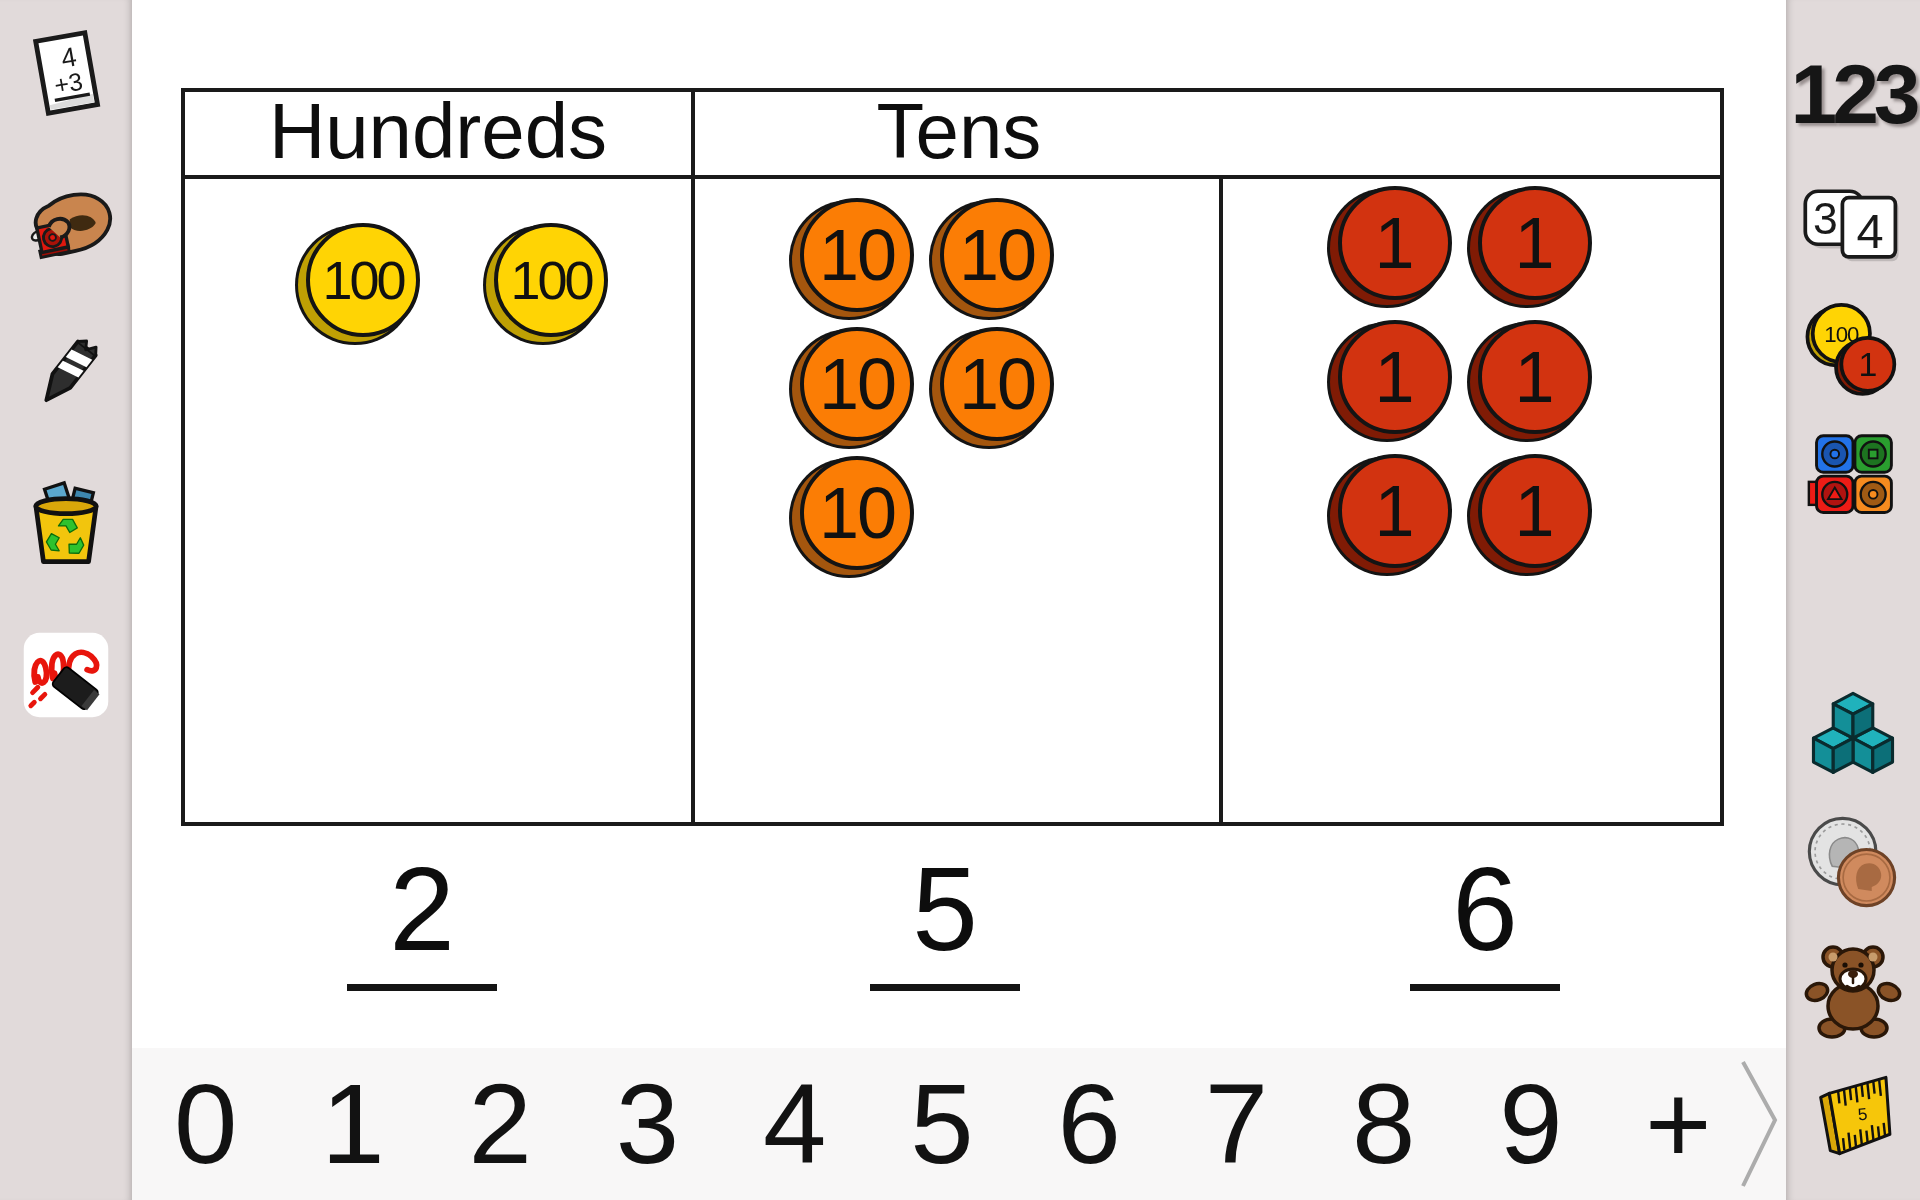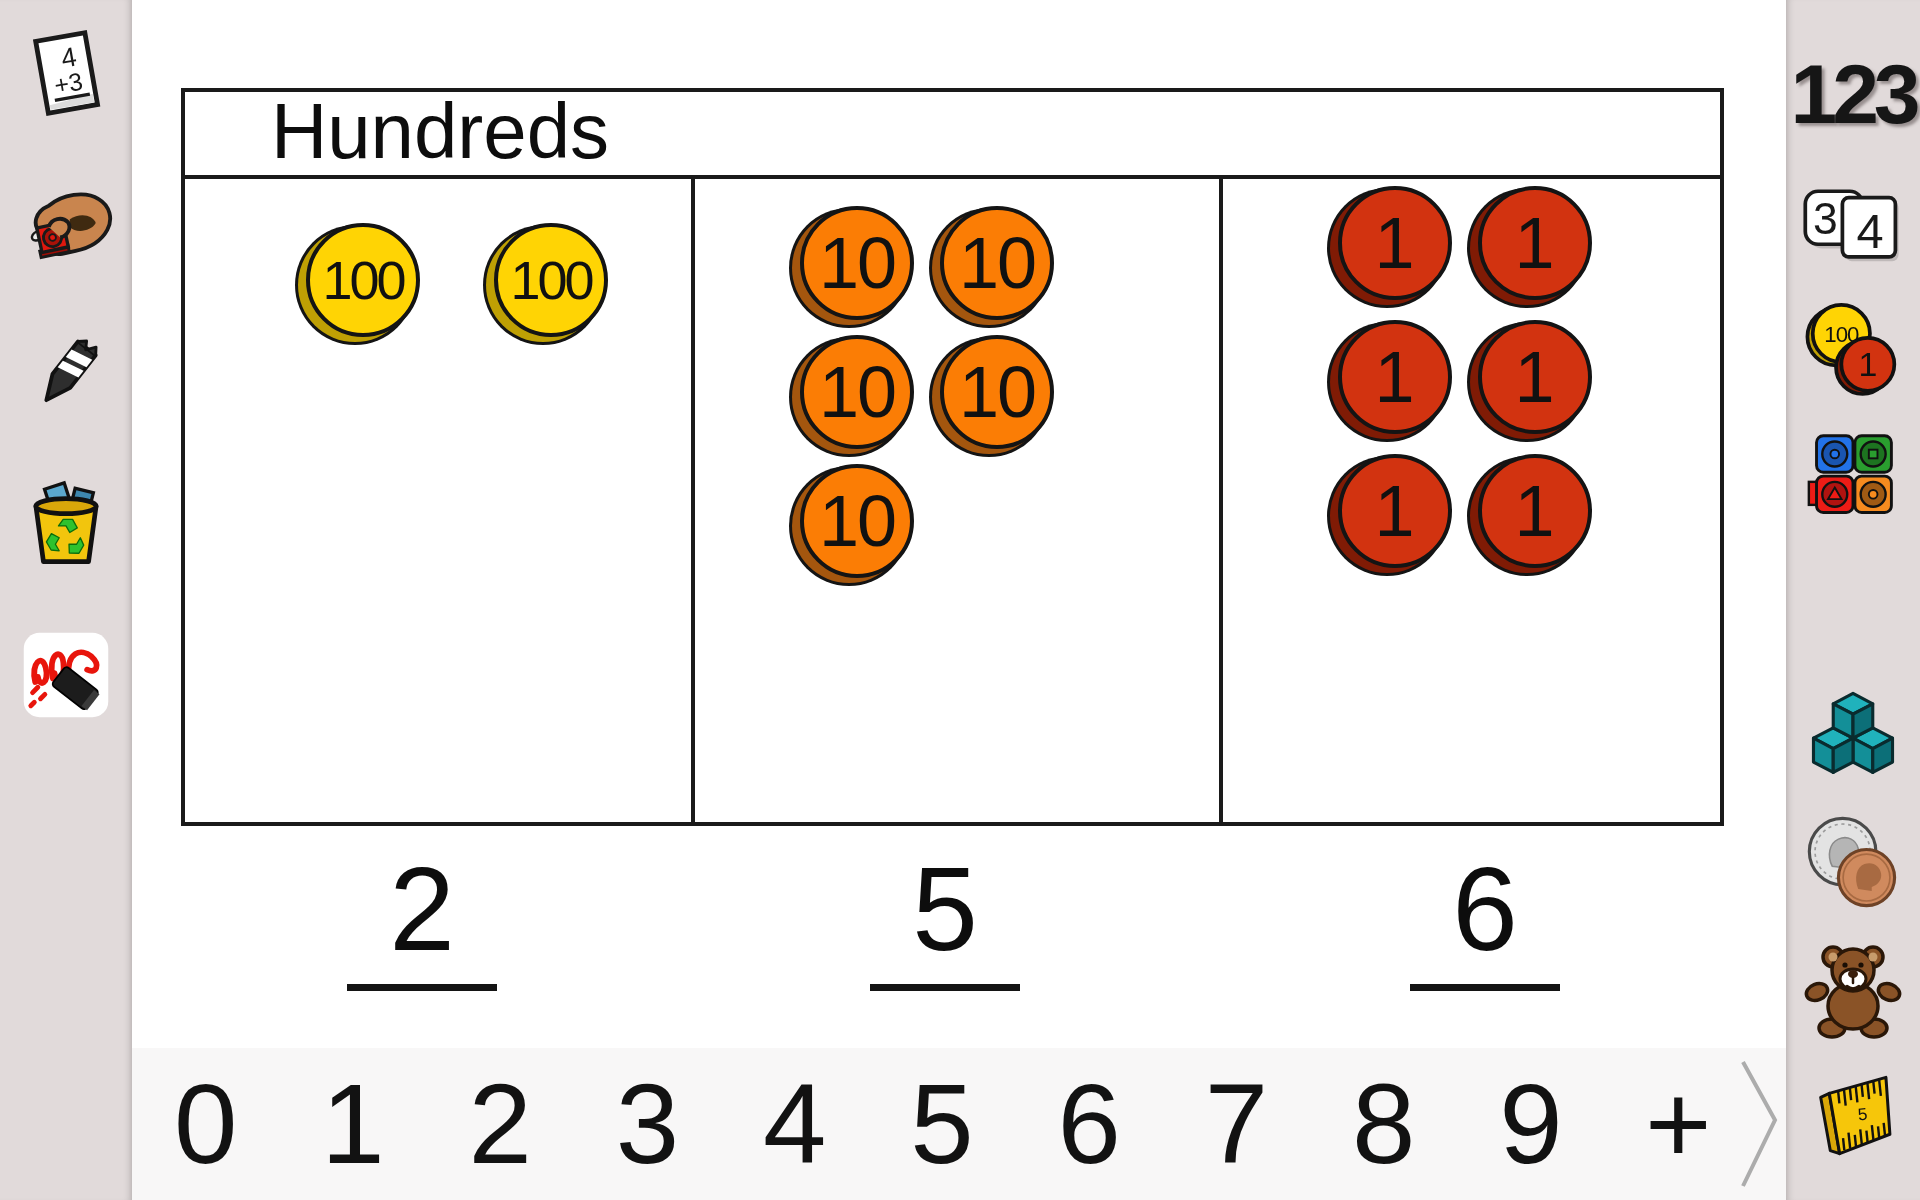--- a/index.html
+++ b/index.html
@@ -32,21 +32,21 @@
                border-bottom:4px solid #1a1a1a; }
   .pv-head-cell { display:flex; align-items:center; justify-content:center;
                   font-size:78px; color:#0d0d0d; line-height:1; padding-bottom:20px; }
   .pv-body { display:grid; grid-template-columns:510px 528px 497px; height:643px; }
   .pv-cell { position:relative; }
   .pv-header > div:not(:last-child), .pv-body > div:not(:last-child) { border-right:4px solid #1a1a1a; }
 
   
   .coins { display:grid; grid-template-columns:repeat(2,114px); justify-content:center; }
   .coins-hundreds { column-gap:74px; row-gap:16px; padding-top:44px; transform:translateX(19px); }
-  .coins-tens     { column-gap:26px; row-gap:15px; padding-top:27px; transform:translateX(-30px); }
+  .coins-tens     { column-gap:26px; row-gap:15px; padding-top:19px; transform:translateX(-30px); }
   .coins-ones     { column-gap:26px; row-gap:20px; padding-top:7px;  transform:translateX(-7px); }
   .coin { width:114px; height:114px; border-radius:50%; border:4px solid #141414;
           display:flex; align-items:center; justify-content:center; color:#111;
           cursor:grab; position:relative; }
   .coin span { line-height:1; }
   .coin-100 { background:#FFD404; box-shadow:-8px 5px 0 0 #BFA004, -8px 5px 0 3px #141414; font-size:54px; letter-spacing:-3px; }
   .coin-10  { background:#FB7D05; box-shadow:-8px 5px 0 0 #A4560E, -8px 5px 0 3px #141414; font-size:72px; letter-spacing:-2px; }
   .coin-1   { background:#D23310; box-shadow:-8px 5px 0 0 #801B05, -8px 5px 0 3px #141414; font-size:72px; }
 
   
@@ -143,20 +143,21 @@
         </g>
       </svg>
     </button>
   </aside>
 
   <main class="stage">
 
     <section class="pv-table">
       <div class="pv-header">
         <div class="pv-head-cell">Hundreds</div>
+        <div class="pv-head-cell">Tens</div>
       </div>
       <div class="pv-body">
         <div class="pv-cell">
           <div class="coins coins-hundreds">
               <div class="coin coin-100">
                 <span>100</span>
               </div>
               <div class="coin coin-100">
                 <span>100</span>
               </div>

